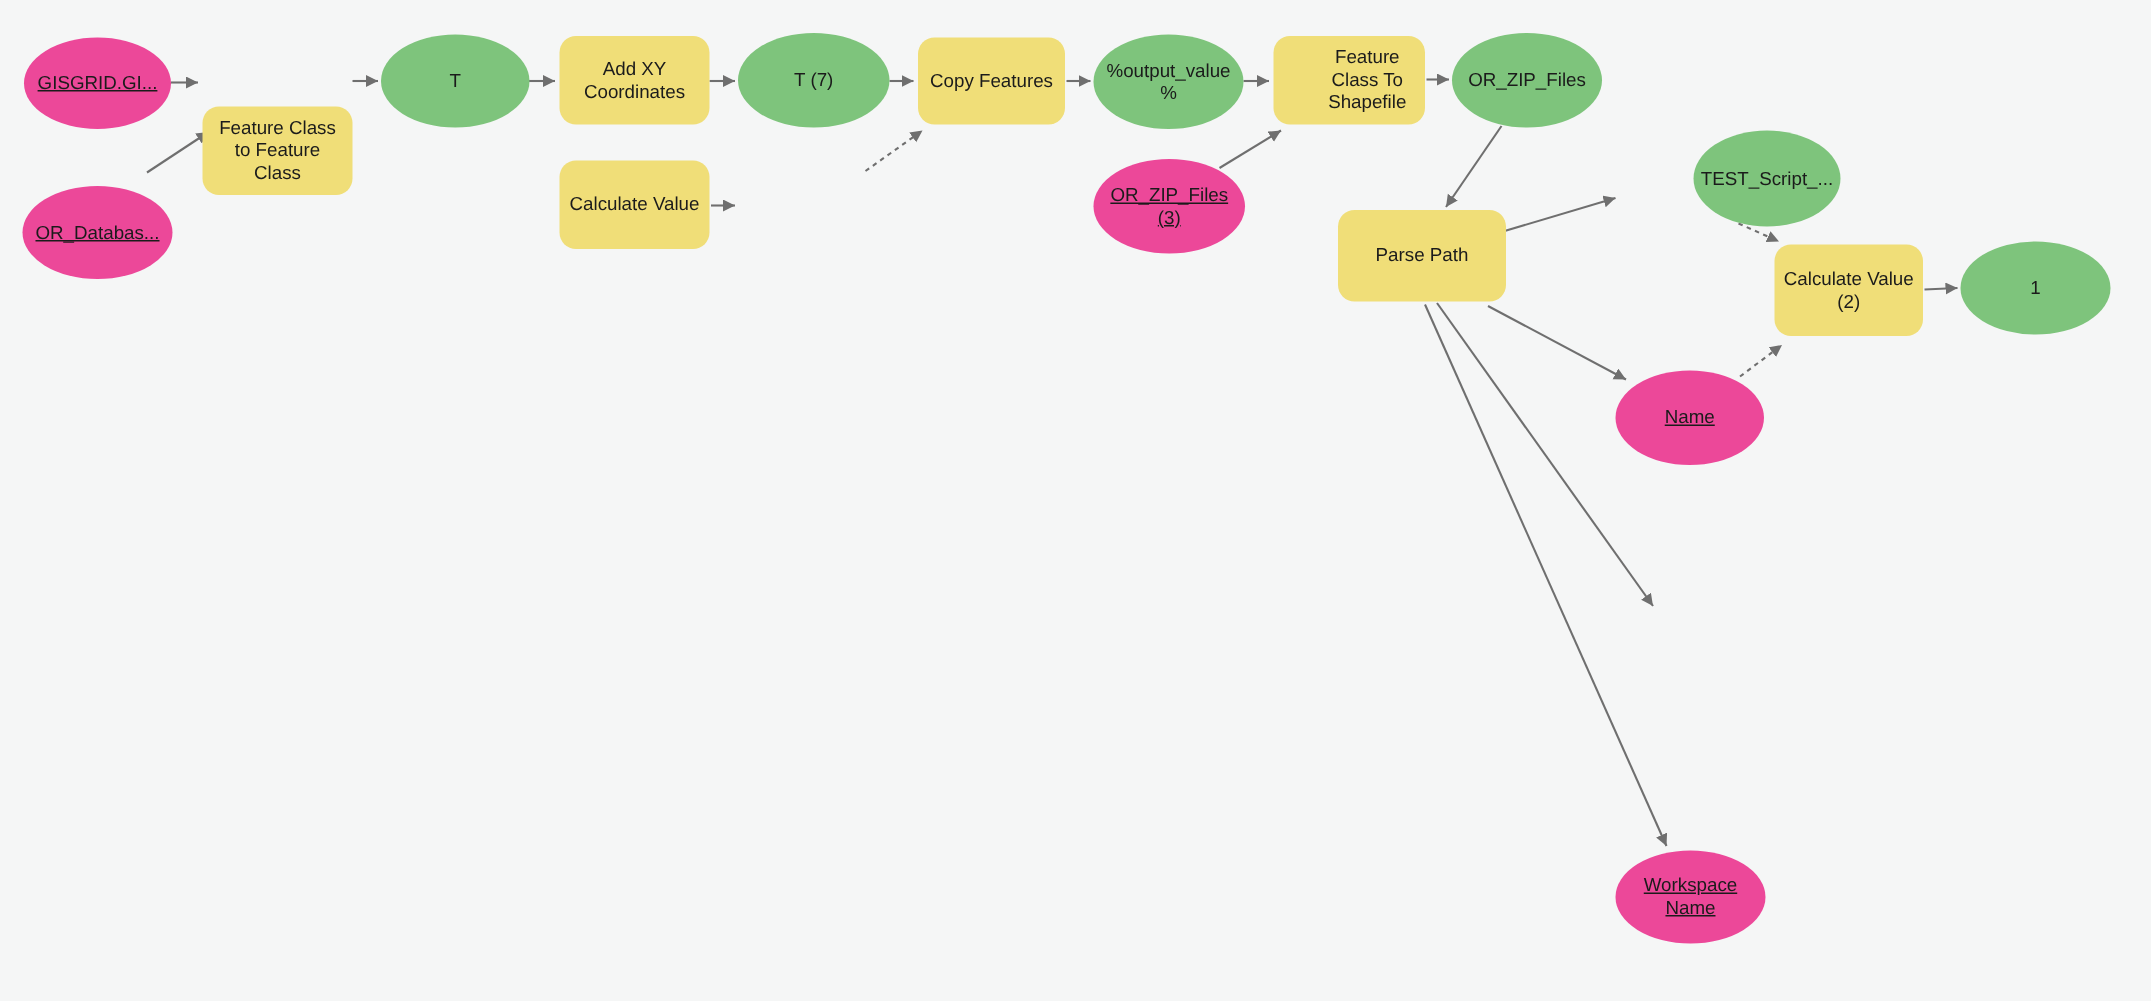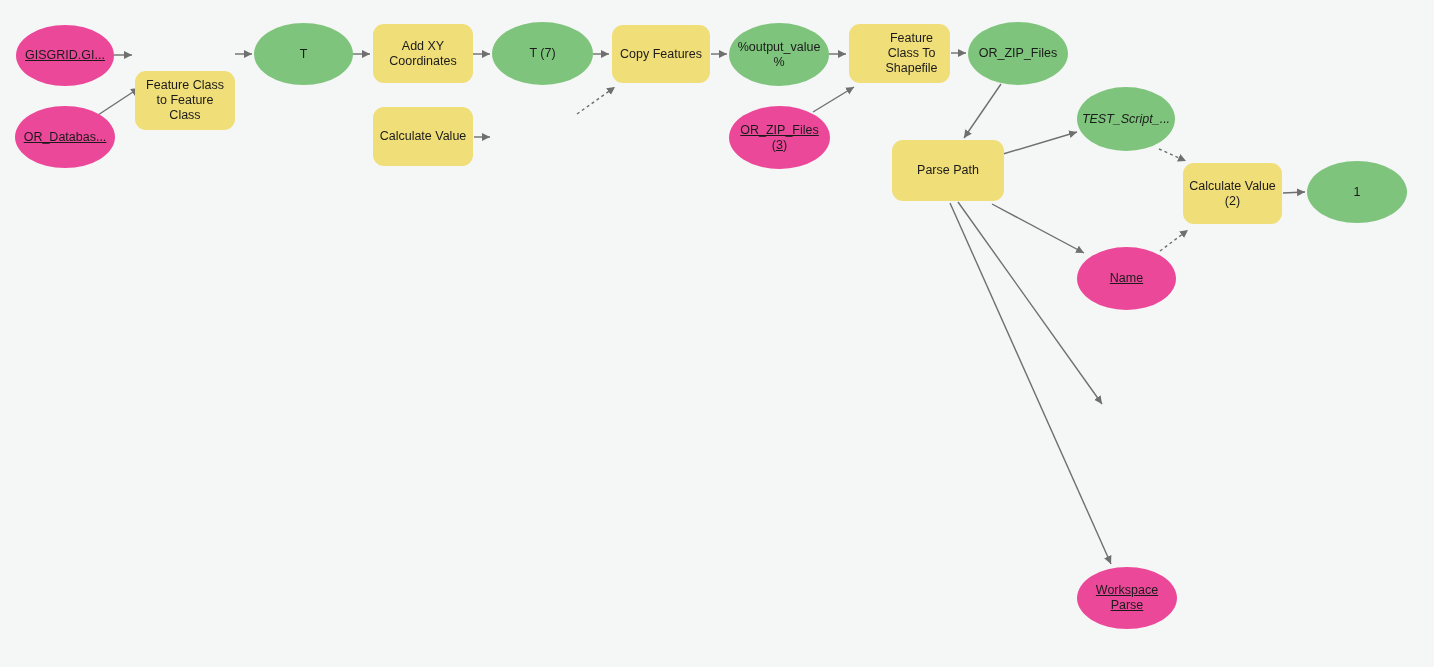--- a/index.html
+++ b/index.html
@@ -87,26 +87,26 @@
   <div class="node ellipse output" style="left:254px;  top:23px;  width:99px;  height:62px;">T</div>
   <div class="node rect tool" style="left:373px;  top:24px;  width:100px; height:59px;">Add XY
 Coordinates</div>
   <div class="node ellipse output" style="left:492px;  top:22px;  width:101px; height:63px;">T (7)</div>
   <div class="node rect tool" style="left:612px;  top:25px;  width:98px;  height:58px;">Copy Features</div>
   <div class="node ellipse output" style="left:729px;  top:23px;  width:100px; height:63px;">%output_value
 %</div>
   <div class="node rect tool" style="left:849px;  top:24px;  width:101px; height:59px;padding-left:28px;">Feature Class To
 Shapefile</div>
   <div class="node ellipse output" style="left:968px;  top:22px;  width:100px; height:63px;">OR_ZIP_Files</div>
-  <div class="node ellipse input" style="left:15px;   top:106px; width:100px; height:62px;text-align:center;">OR_Databas...</div>
+  <div class="node ellipse input" style="left:15px;   top:124px; width:100px; height:62px;text-align:center;">OR_Databas...</div>
   <div class="node rect tool" style="left:373px;  top:107px; width:100px; height:59px;">Calculate Value</div>
   <div class="node ellipse input" style="left:729px;  top:106px; width:101px; height:63px;">OR_ZIP_Files
 (3)</div>
   <div class="node rect tool" style="left:892px;  top:140px; width:112px; height:61px;">Parse Path</div>
-  <div class="node ellipse output" style="left:1077px; top:87px;  width:98px;  height:64px;font-style:italic;">TEST_Script_...</div>
+  <div class="node ellipse output" style="left:1129px; top:87px;  width:98px;  height:64px;">TEST_Script_...</div>
   <div class="node rect tool" style="left:1183px; top:163px; width:99px;  height:61px;">Calculate Value
 (2)</div>
   <div class="node ellipse output" style="left:1307px; top:161px; width:100px; height:62px;">1</div>
   <div class="node ellipse input" style="left:1077px; top:247px; width:99px;  height:63px;">Name</div>
   <div class="node ellipse input" style="left:1077px; top:567px; width:100px; height:62px;">Workspace
-Parse</div>
+Name</div>
 
 </div>
 
 </body></html>

